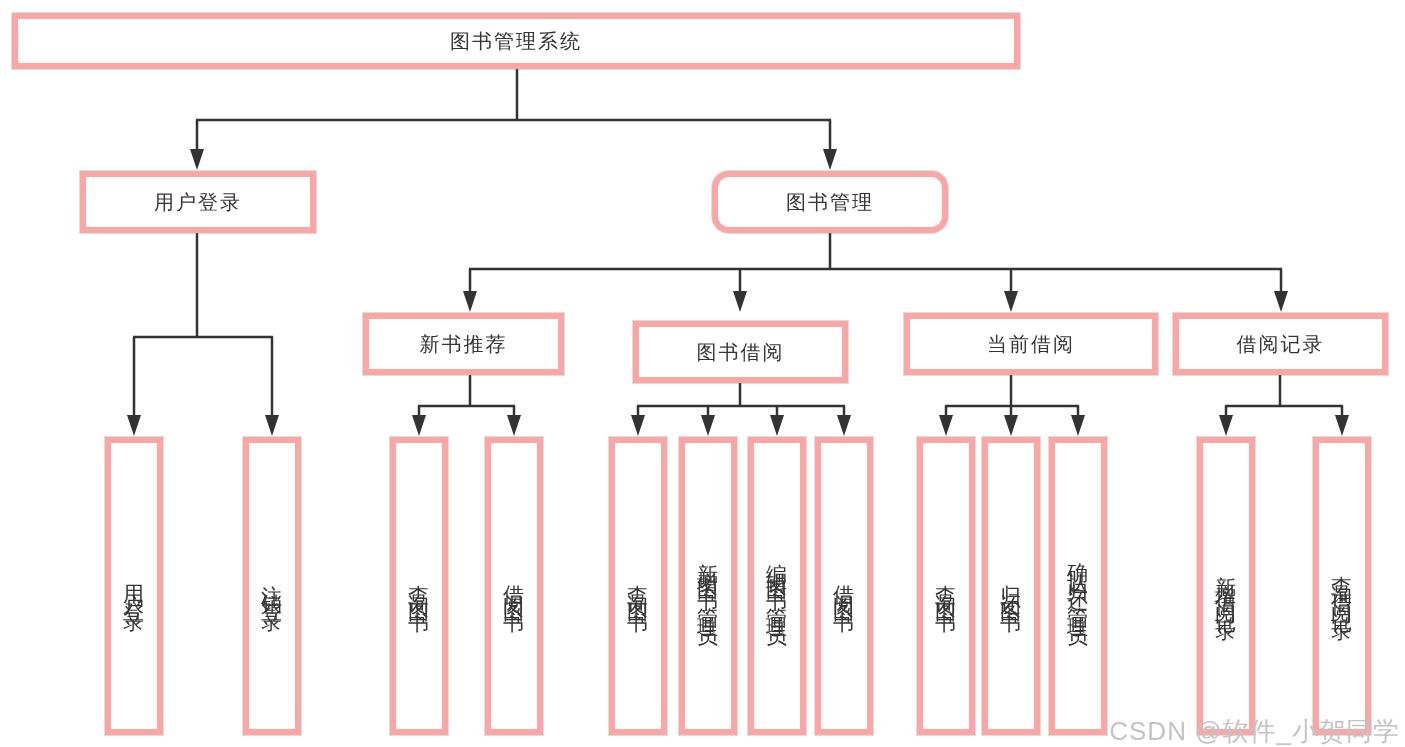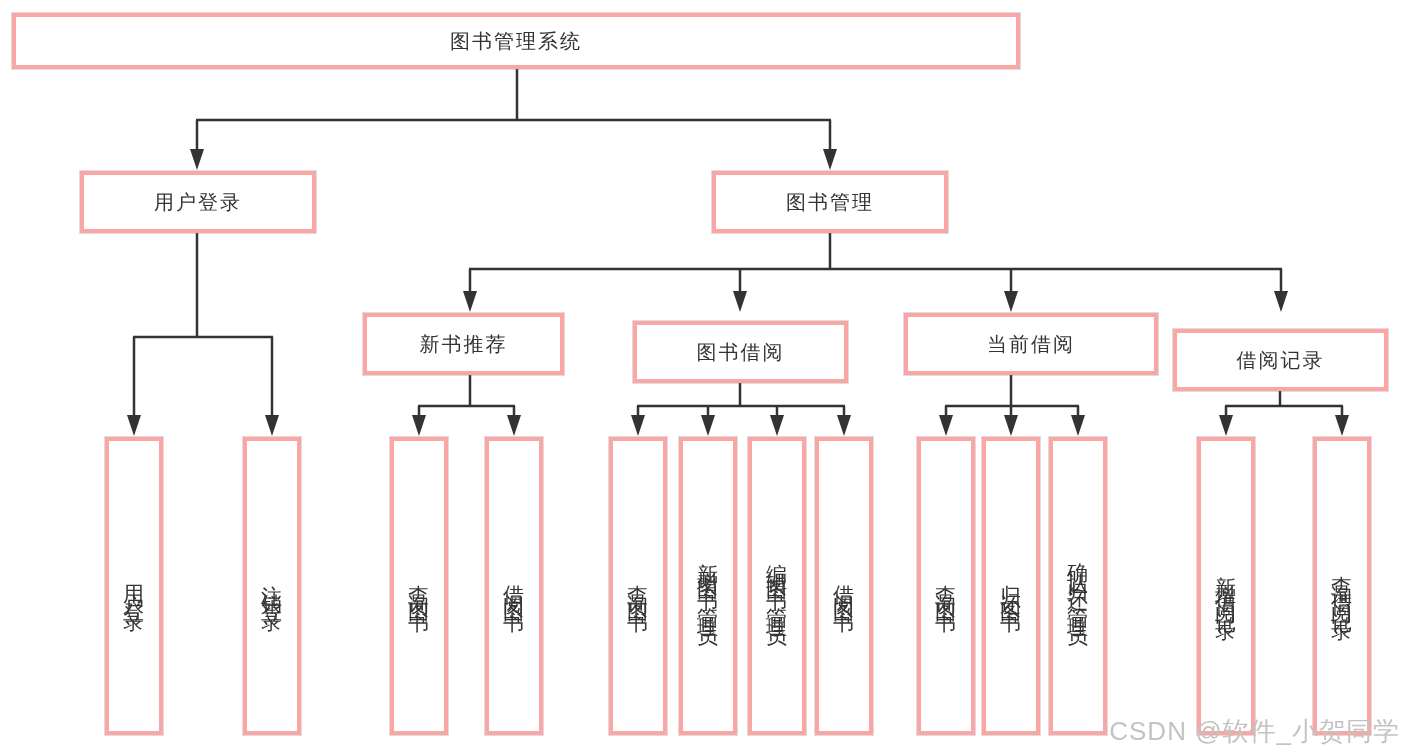--- a/index.html
+++ b/index.html
@@ -24,21 +24,21 @@
     stroke: #333333;
     stroke-width: 2.5;
   }
   svg.connectors polygon {
     fill: #333333;
     stroke: none;
   }
   .node {
     position: absolute;
     background: #ffffff;
-    border: 4px solid #fca5a5;
+    border: 6px solid #fca5a5;
     box-sizing: border-box;
     display: flex;
     align-items: center;
     justify-content: center;
     color: #333333;
     box-shadow: 0 0 0 1px rgba(120,120,120,0.25);
   }
   .node.h span {
     font-size: 20px;
     letter-spacing: 2px;
@@ -131,34 +131,34 @@
     <polygon points="1335,415 1349,415 1342,436"></polygon>
   </svg>
 
   <div class="node h" style="left:12px; top:13px; width:1008px; height:56px;">
     <span>图书管理系统</span>
   </div>
 
   <div class="node h" style="left:80px; top:171px; width:236px; height:62px;">
     <span>用户登录</span>
   </div>
-  <div class="node h" style="left:712px; top:171px; width:236px; height:62px;">
+  <div class="node h" style="left:712px; top:171px; width:236px; height:62px;border-radius:17px;">
     <span>图书管理</span>
   </div>
 
   <div class="node h" style="left:363px; top:313px; width:201px; height:62px;justify-content:center;">
     <span>新书推荐</span>
   </div>
   <div class="node h" style="left:633px; top:313px; width:215px; height:62px;margin-top:8px;">
     <span>图书借阅</span>
   </div>
   <div class="node h" style="left:904px; top:313px; width:254px; height:62px;">
     <span>当前借阅</span>
   </div>
-  <div class="node h" style="left:1173px; top:313px; width:215px; height:62px;margin-top:16px;">
+  <div class="node h" style="left:1173px; top:313px; width:215px; height:62px;">
     <span>借阅记录</span>
   </div>
 
   <div class="node v" style="left:105px; top:437px; width:58px; height:298px;">
     <span>用户登录</span>
   </div>
   <div class="node v" style="left:243px; top:437px; width:58px; height:298px;">
     <span>注销登录</span>
   </div>
 

